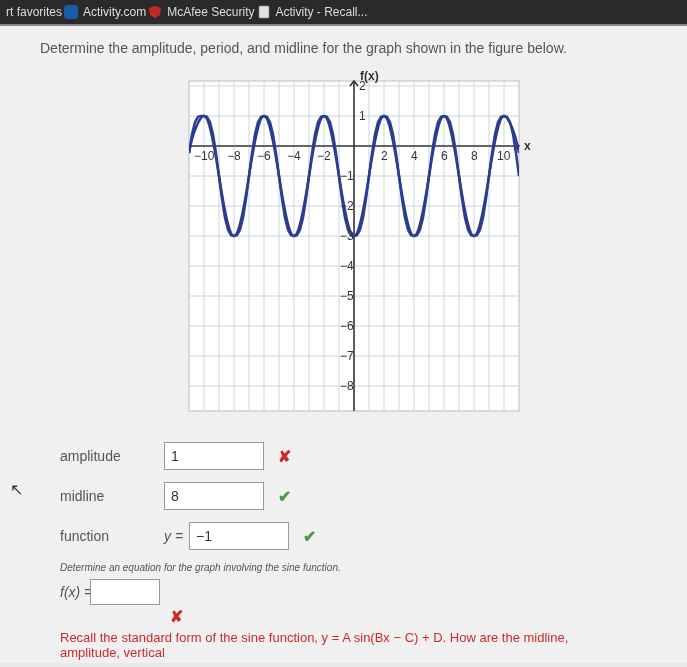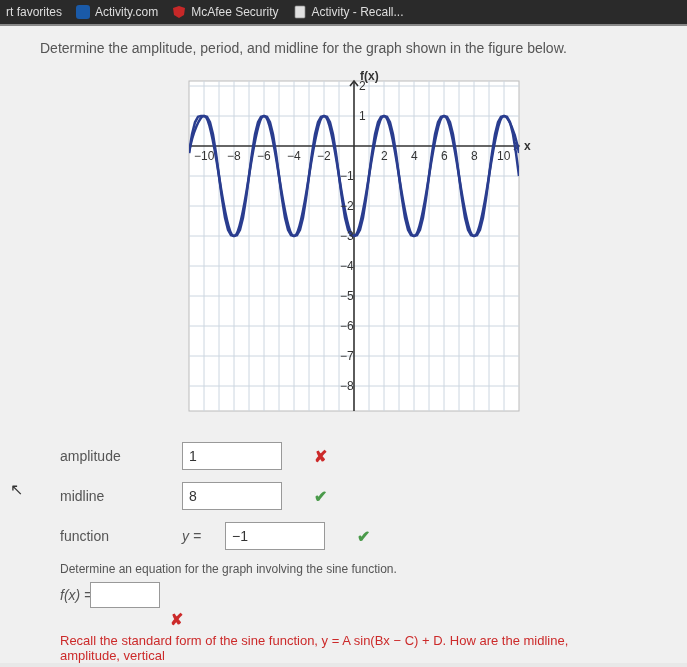--- a/index.html
+++ b/index.html
@@ -10,21 +10,21 @@
     height: 667px;
     overflow: hidden;
     color: #444;
   }
   .bookmarks-bar {
     background: #2a2a2a;
     height: 16px;
     display: flex;
     align-items: center;
     padding: 12px 6px;
-    gap: 14px;
+    gap: 2px;
     font-size: 12px;
     color: #ddd;
   }
   .bookmark {
     display: flex;
     align-items: center;
     gap: 5px;
     cursor: pointer;
   }
   .bm-icon {
@@ -49,21 +49,21 @@
     flex-direction: column;
     align-items: flex-end;
   }
   svg.graph { display: block; }
   .answers {
     margin-left: 20px;
   }
   .answer-row {
     display: flex;
     align-items: center;
-    gap: 32px;
+    gap: 14px;
     margin-bottom: 12px;
     font-size: 14px;
     color: #555;
   }
   .answer-label {
     width: 90px;
   }
   .answer-input {
     width: 100px;
     height: 28px;
@@ -80,22 +80,23 @@
     margin-right: -8px;
   }
   .mark {
     font-weight: bold;
     font-size: 16px;
   }
   .mark.wrong { color: #cc2a2a; }
   .mark.right { color: #4a9a4a; }
   .sub-question {
     color: #555;
-    font-size: 12px;
+    font-size: 10px;
     margin: 10px 0 6px 20px;
+    font-style: italic;
   }
   .eq-row {
     margin-left: 20px;
     display: flex;
     align-items: center;
     gap: 6px;
     font-size: 14px;
     color: #555;
   }
   .eq-input {

